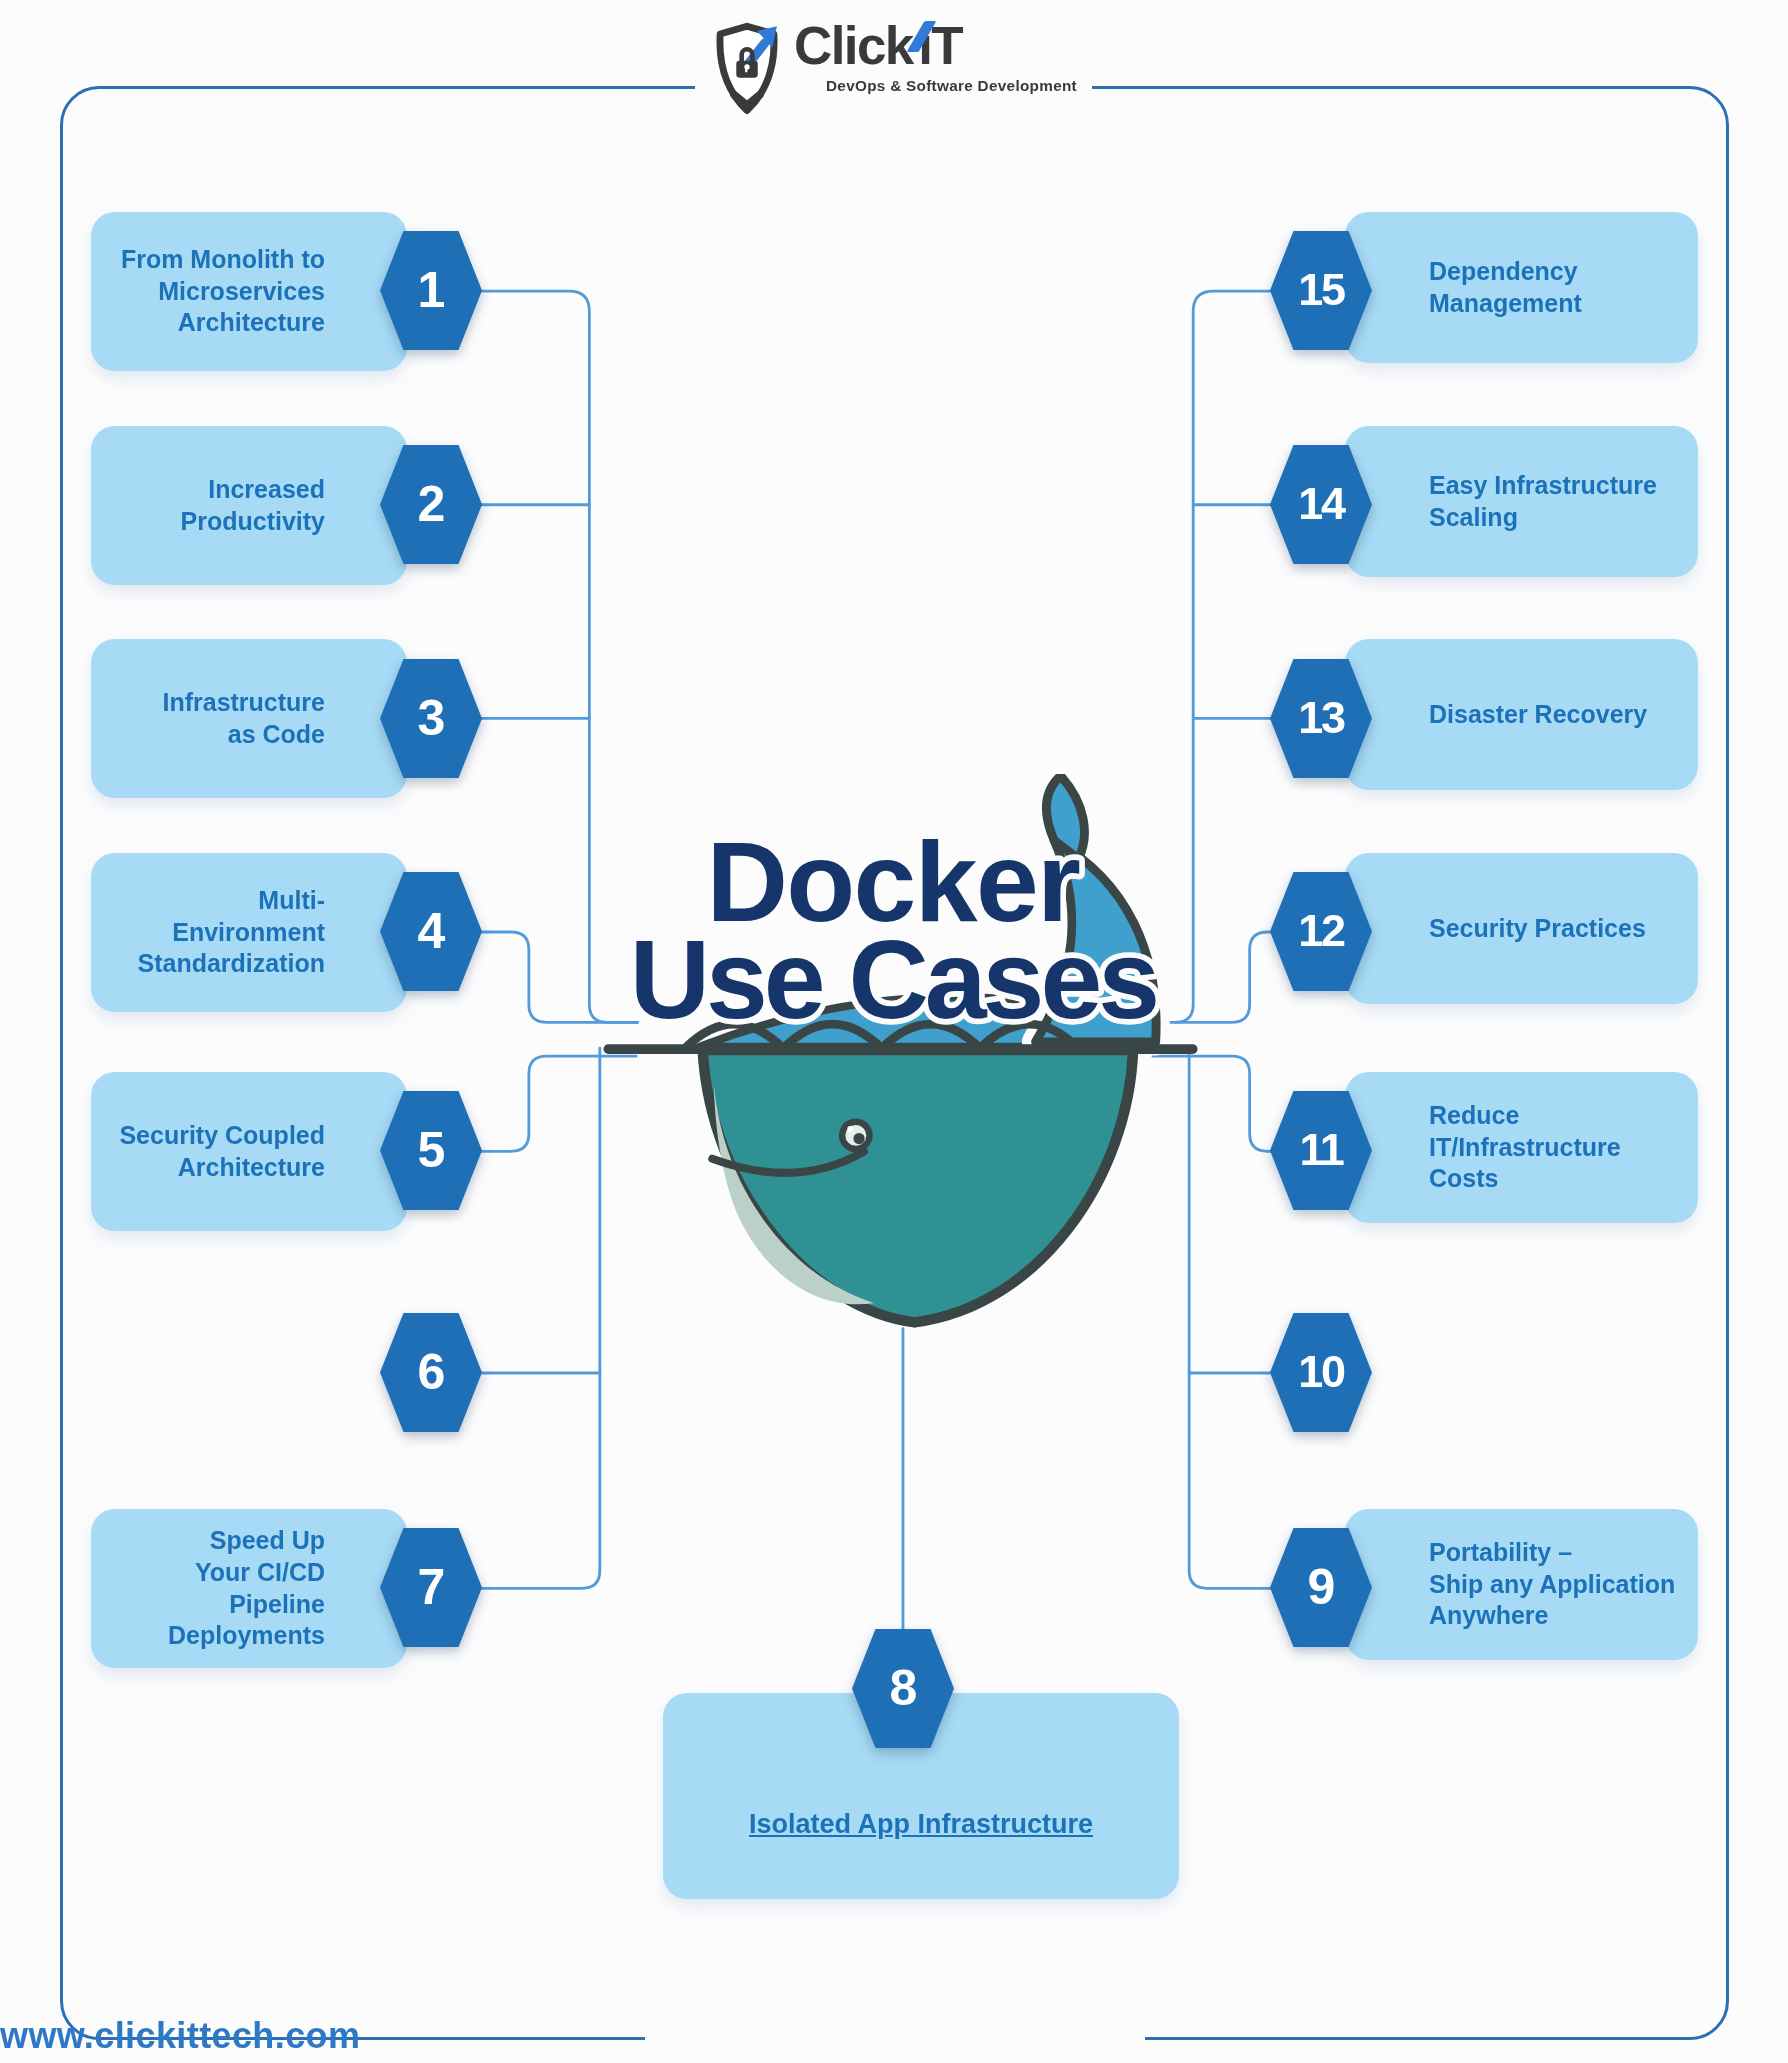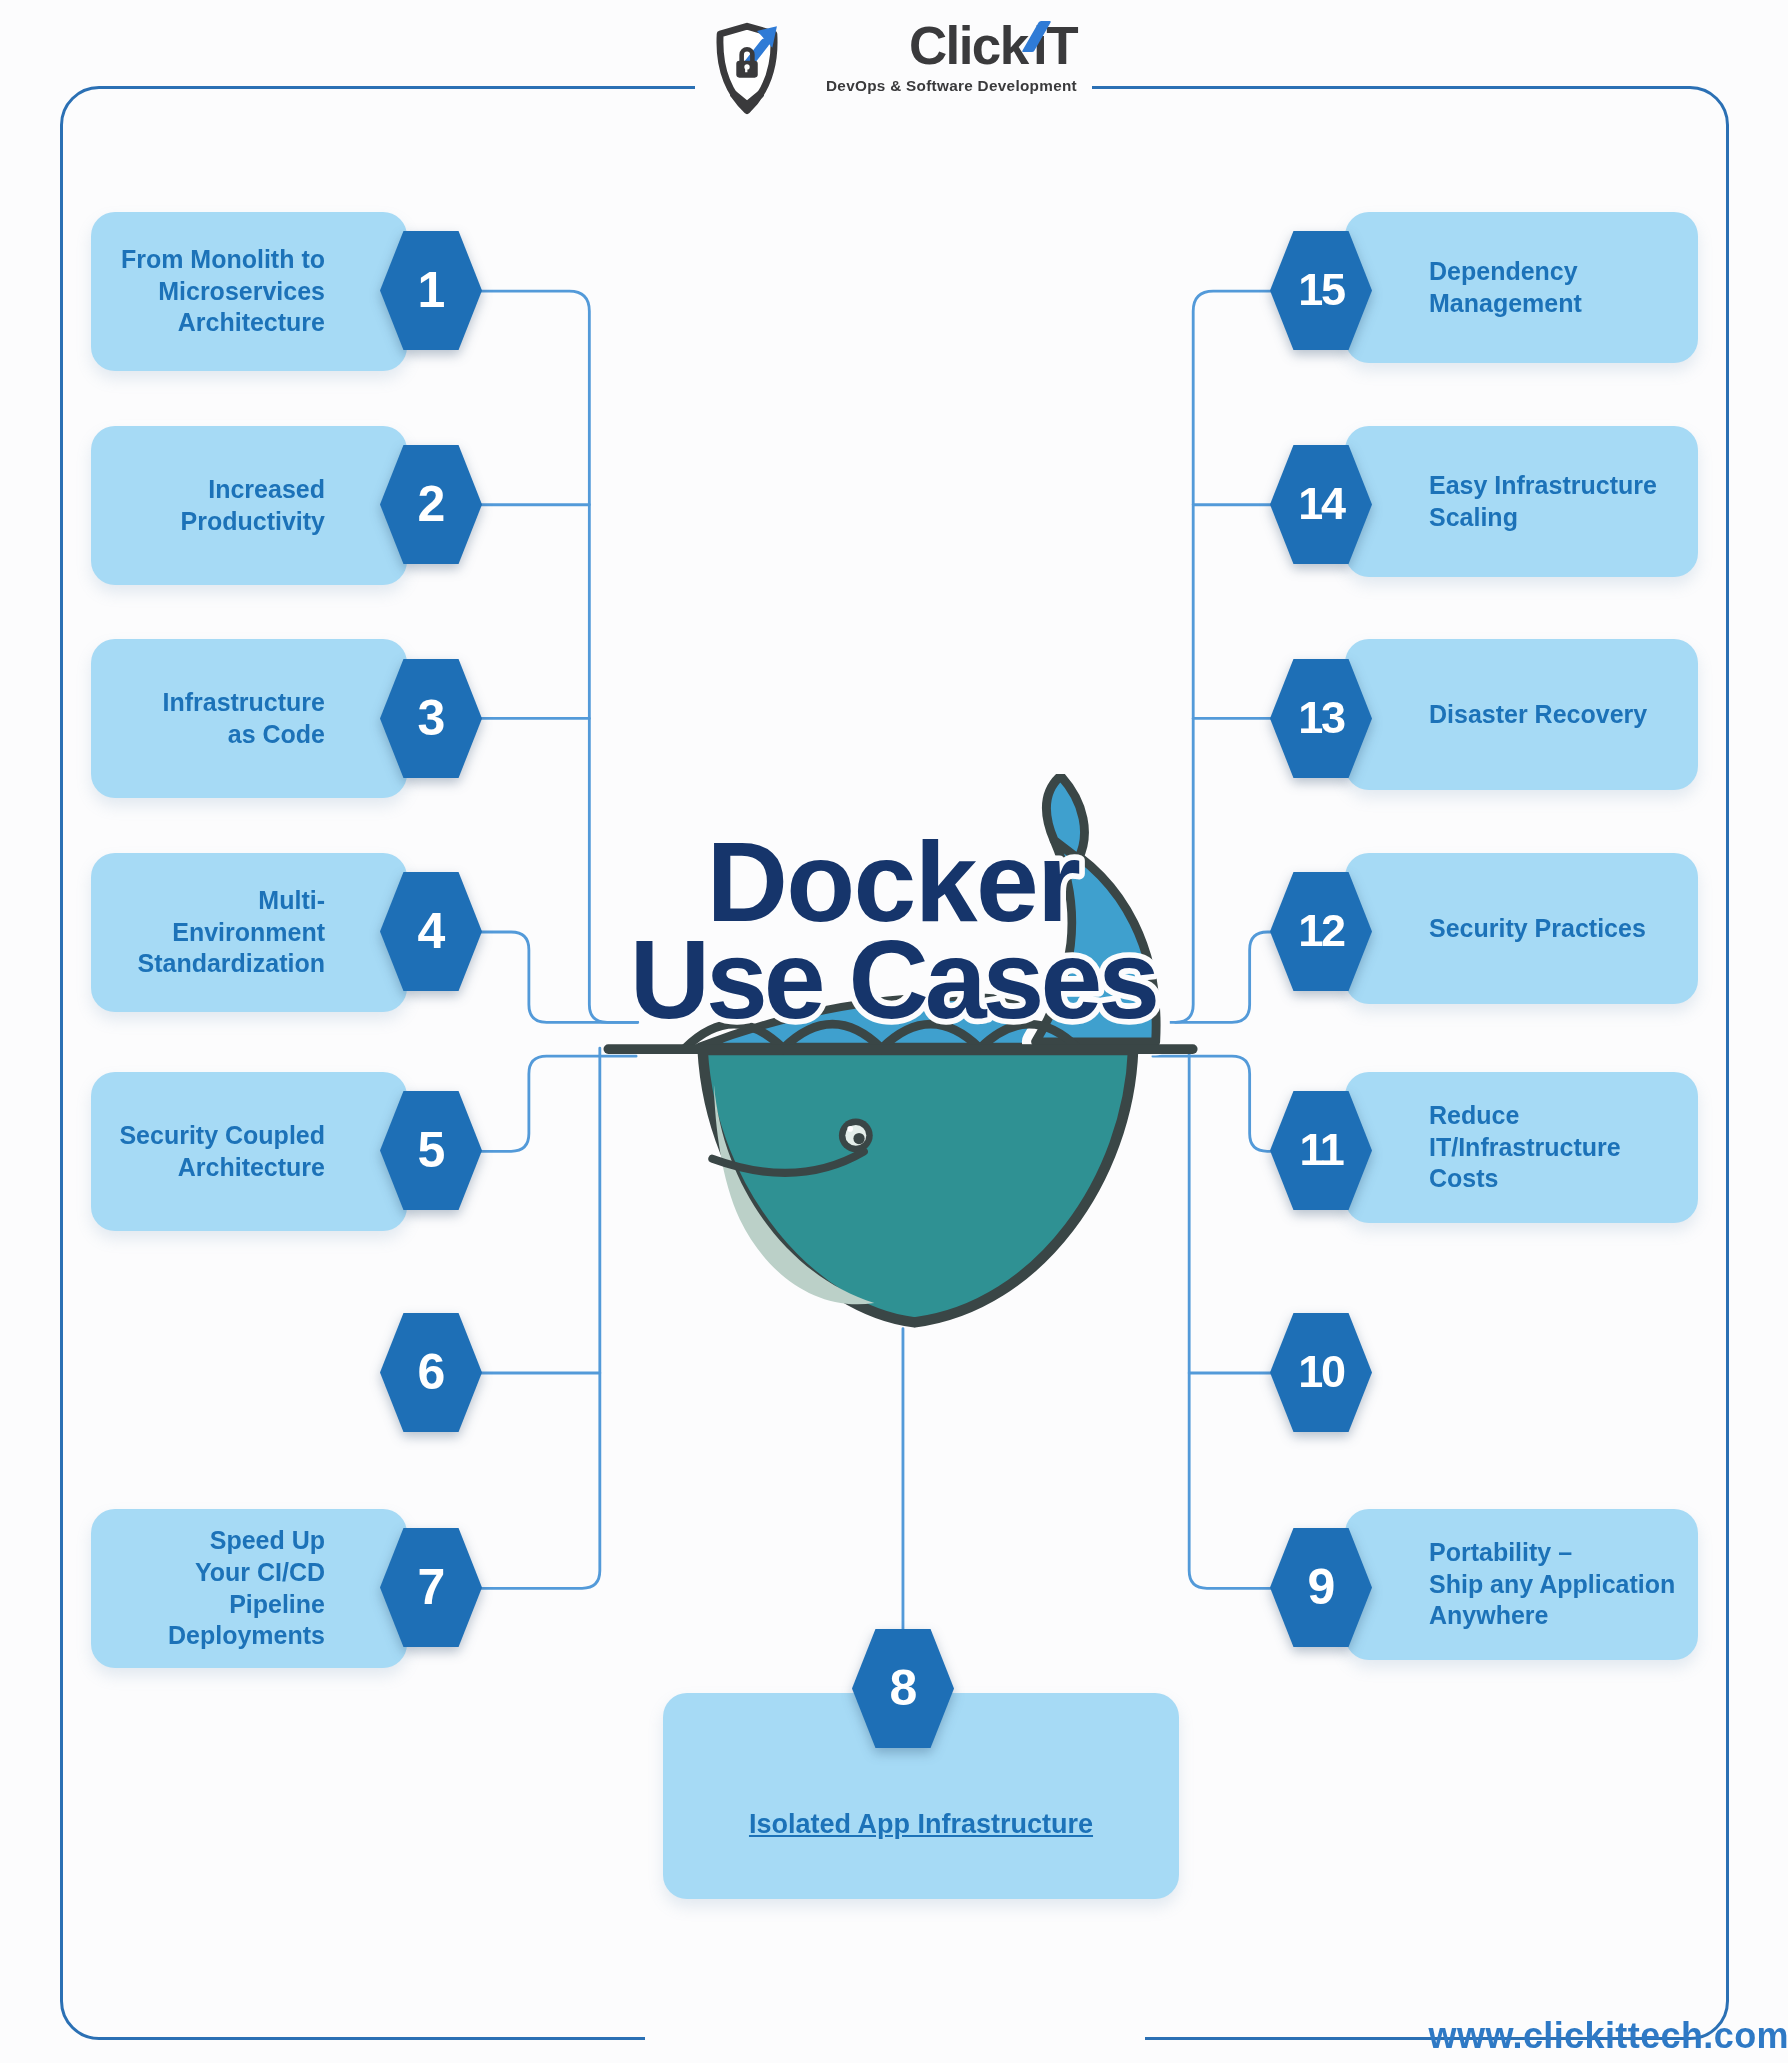--- a/index.html
+++ b/index.html
@@ -21,21 +21,21 @@
   }
   .frame-mask{position:absolute;background:#FCFCFD;height:13px;}
   .frame-mask.top{left:695px;top:80px;width:397px;}
   .frame-mask.bottom{left:645px;top:2034px;width:500px;}
 
   
   .logo{
     position:absolute;left:50%;top:19.3px;transform:translateX(-50%);
     display:flex;align-items:flex-start;gap:13px;z-index:30;
   }
-  .logo-right{display:flex;flex-direction:column;align-items:flex-end;}
+  .logo-right{display:flex;flex-direction:column;align-items:flex-start;}
   .logo-word{
     font-size:53px;font-weight:800;color:var(--logo_dark,#3A3A3C);
     letter-spacing:-1.6px;line-height:1;display:flex;align-items:flex-start;position:relative;
   }
   .logo-accent{
     display:inline-block;width:12px;height:31px;background:var(--logo_blue,#2F7BD6);
     transform:skewX(-30deg);margin:1.6px -9.7px 0 3.2px;border-radius:1.6px;
   }
   .logo-tagline{
     font-size:15.3px;font-weight:bold;color:var(--logo_dark,#3A3A3C);
@@ -84,21 +84,21 @@
   .wl-back{fill:var(--whale_blue,#3FA0CE);}
   .wl-belly{fill:var(--whale_belly,#BBD0C8);}
   .title-text{
     font-family:"Liberation Sans",sans-serif;font-weight:bold;
     fill:var(--title,#16356B);stroke:#FCFCFD;stroke-width:14px;paint-order:stroke;
     stroke-linejoin:round;
   }
 
   
   .footer-url{
-    position:absolute;left:0;top:2015px;width:100%;text-align:right;
+    position:absolute;left:0;top:2015px;width:100%;text-align:left;
     font-size:36px;font-weight:bold;color:var(--url_color,#2E79C5);
     letter-spacing:0.4px;z-index:30;
   }
 </style>
 </head>
 <body>
 
 <div class="stage">
 
   <div class="frame"></div>

